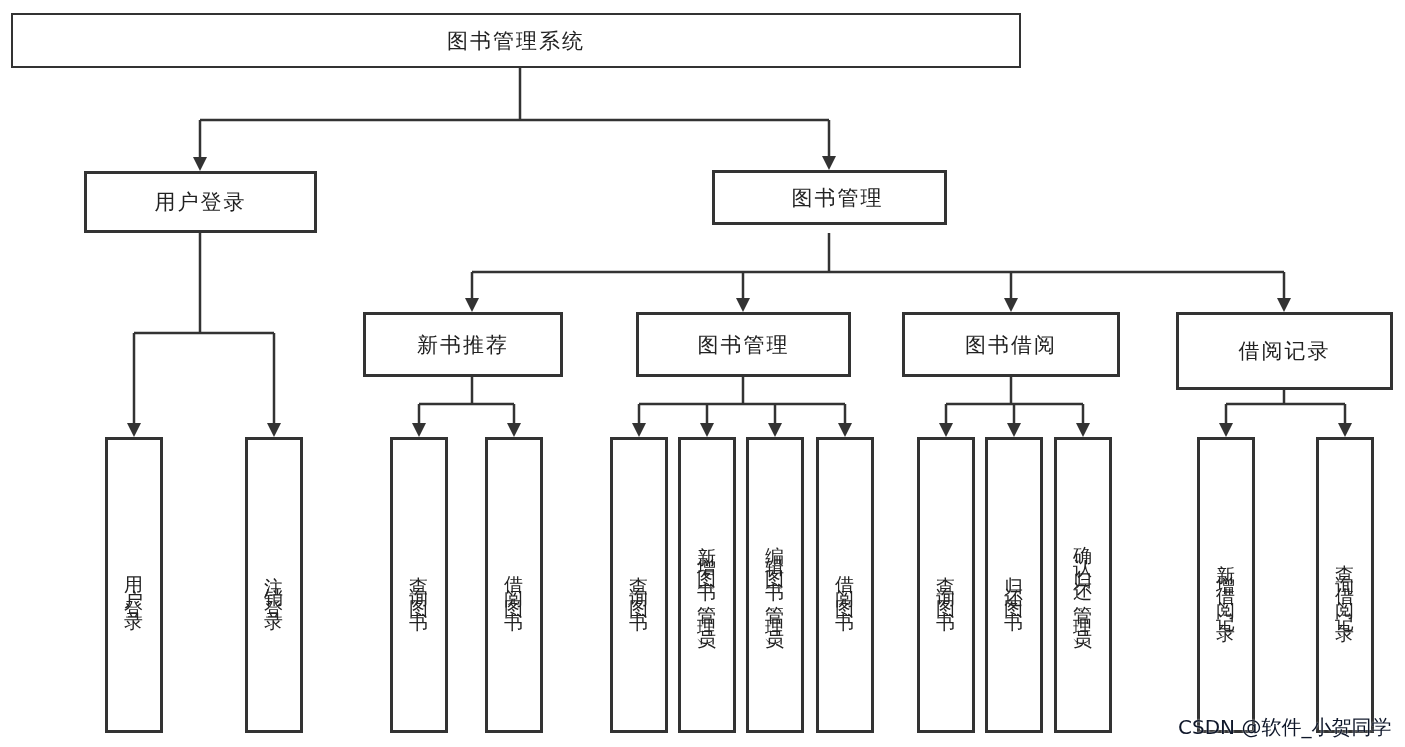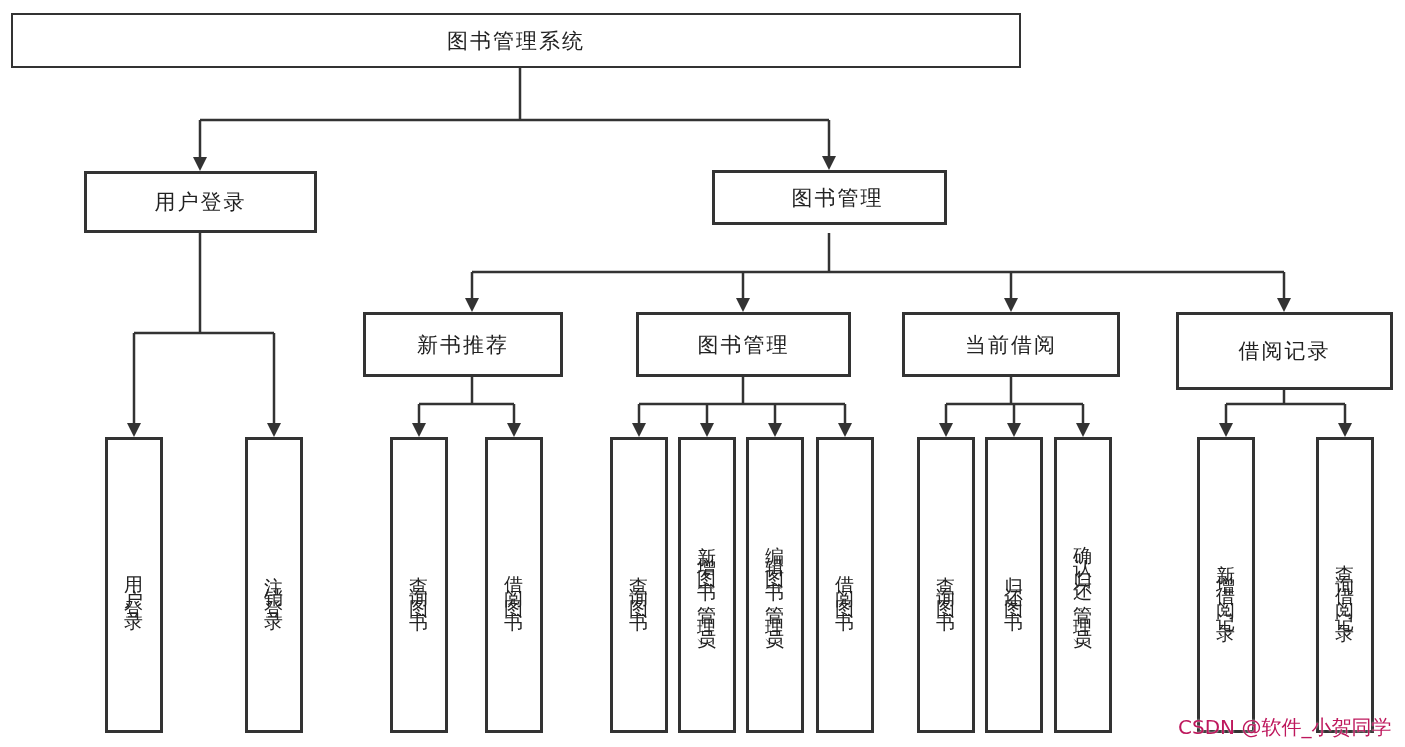--- a/index.html
+++ b/index.html
@@ -41,21 +41,21 @@
     font-size: 19px;
     letter-spacing: 12px;
     line-height: 1;
     white-space: normal;
   }
   .watermark {
     position: absolute;
     left: 1178px;
     top: 714px;
     font-size: 20px;
-    color: #be185d;
+    color: #0f172a;
     text-shadow: 0 0 2px #ffffff;
     white-space: nowrap;
     z-index: 3;
   }
 </style>
 </head>
 <body>
 
 <div class="canvas">
 
@@ -139,21 +139,21 @@
     <span class="lbl">图书管理</span>
   </div>
 
   <div class="node" style="left:363px; top:312px; width:200px; height:65px;">
     <span class="lbl">新书推荐</span>
   </div>
   <div class="node" style="left:636px; top:312px; width:215px; height:65px;">
     <span class="lbl">图书管理</span>
   </div>
   <div class="node" style="left:902px; top:312px; width:218px; height:65px;">
-    <span class="lbl">当前借阅</span>
+    <span class="lbl">图书借阅</span>
   </div>
   <div class="node" style="left:1176px; top:312px; width:217px; height:78px;">
     <span class="lbl">借阅记录</span>
   </div>
 
   <div class="node leaf" style="left:105px; top:437px; width:58px; height:296px;">
     <span class="lbl">用户登录</span>
   </div>
   <div class="node leaf" style="left:245px; top:437px; width:58px; height:296px;">
     <span class="lbl">注销登录</span>

